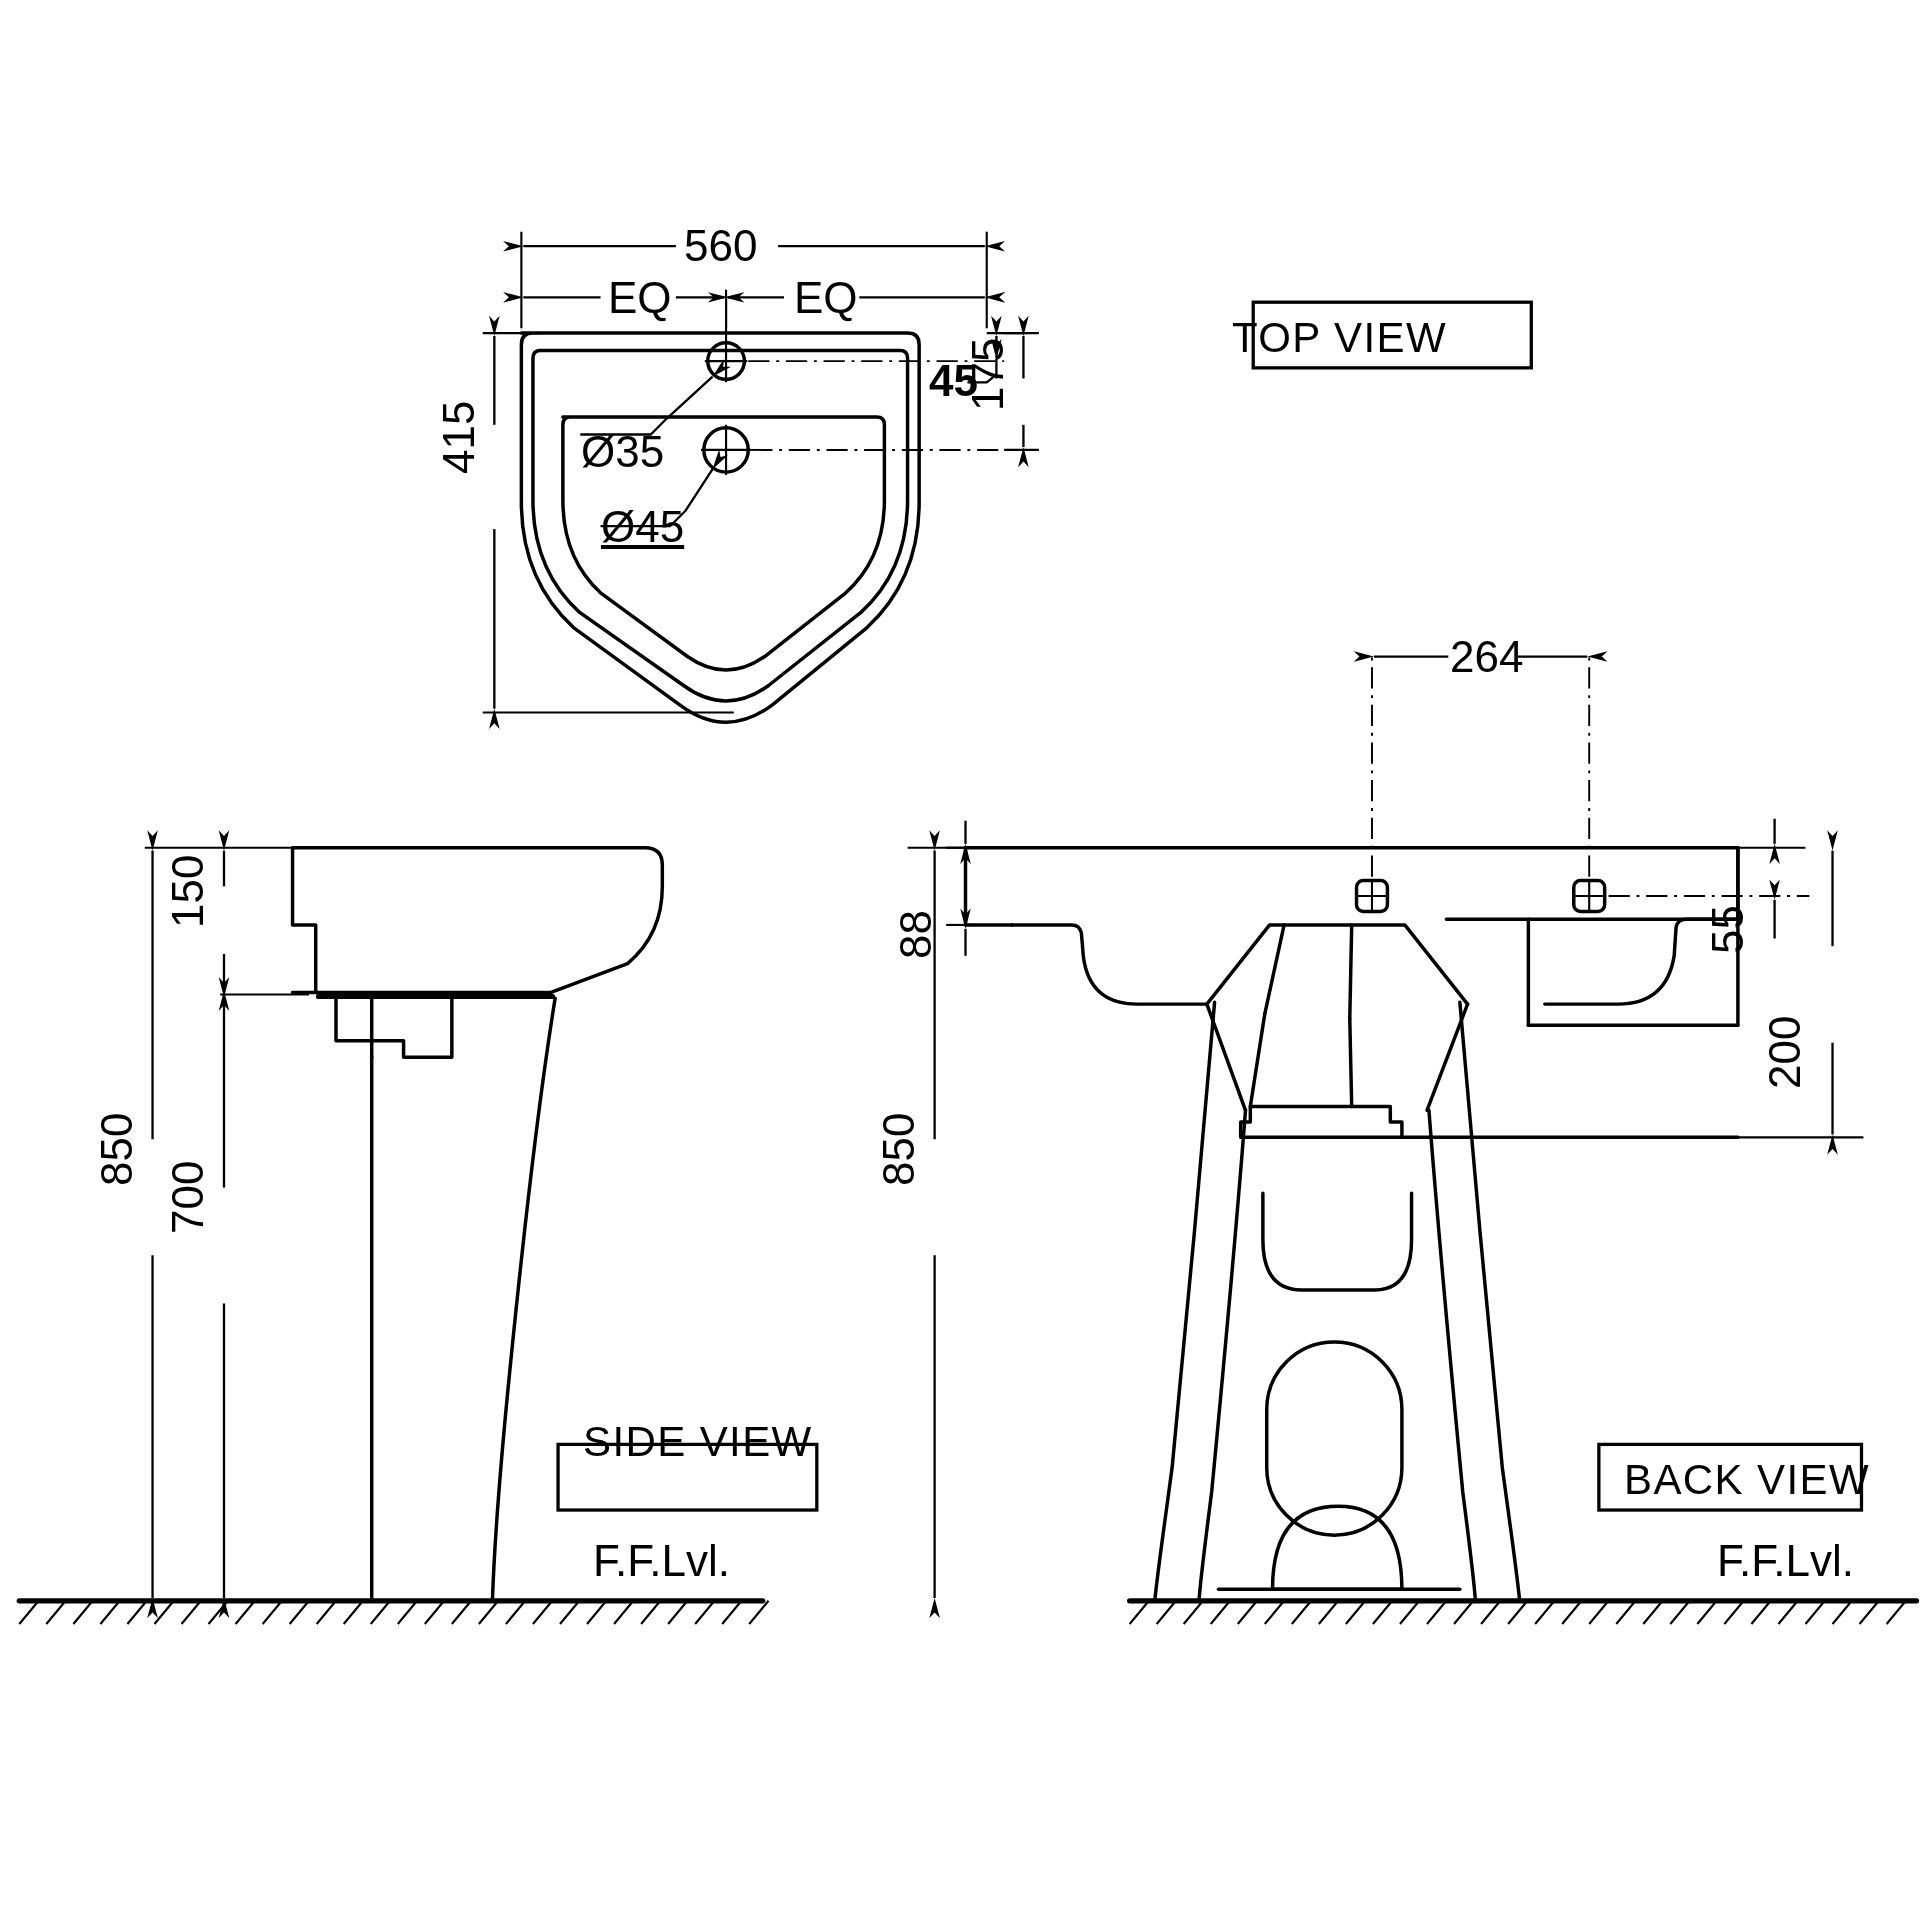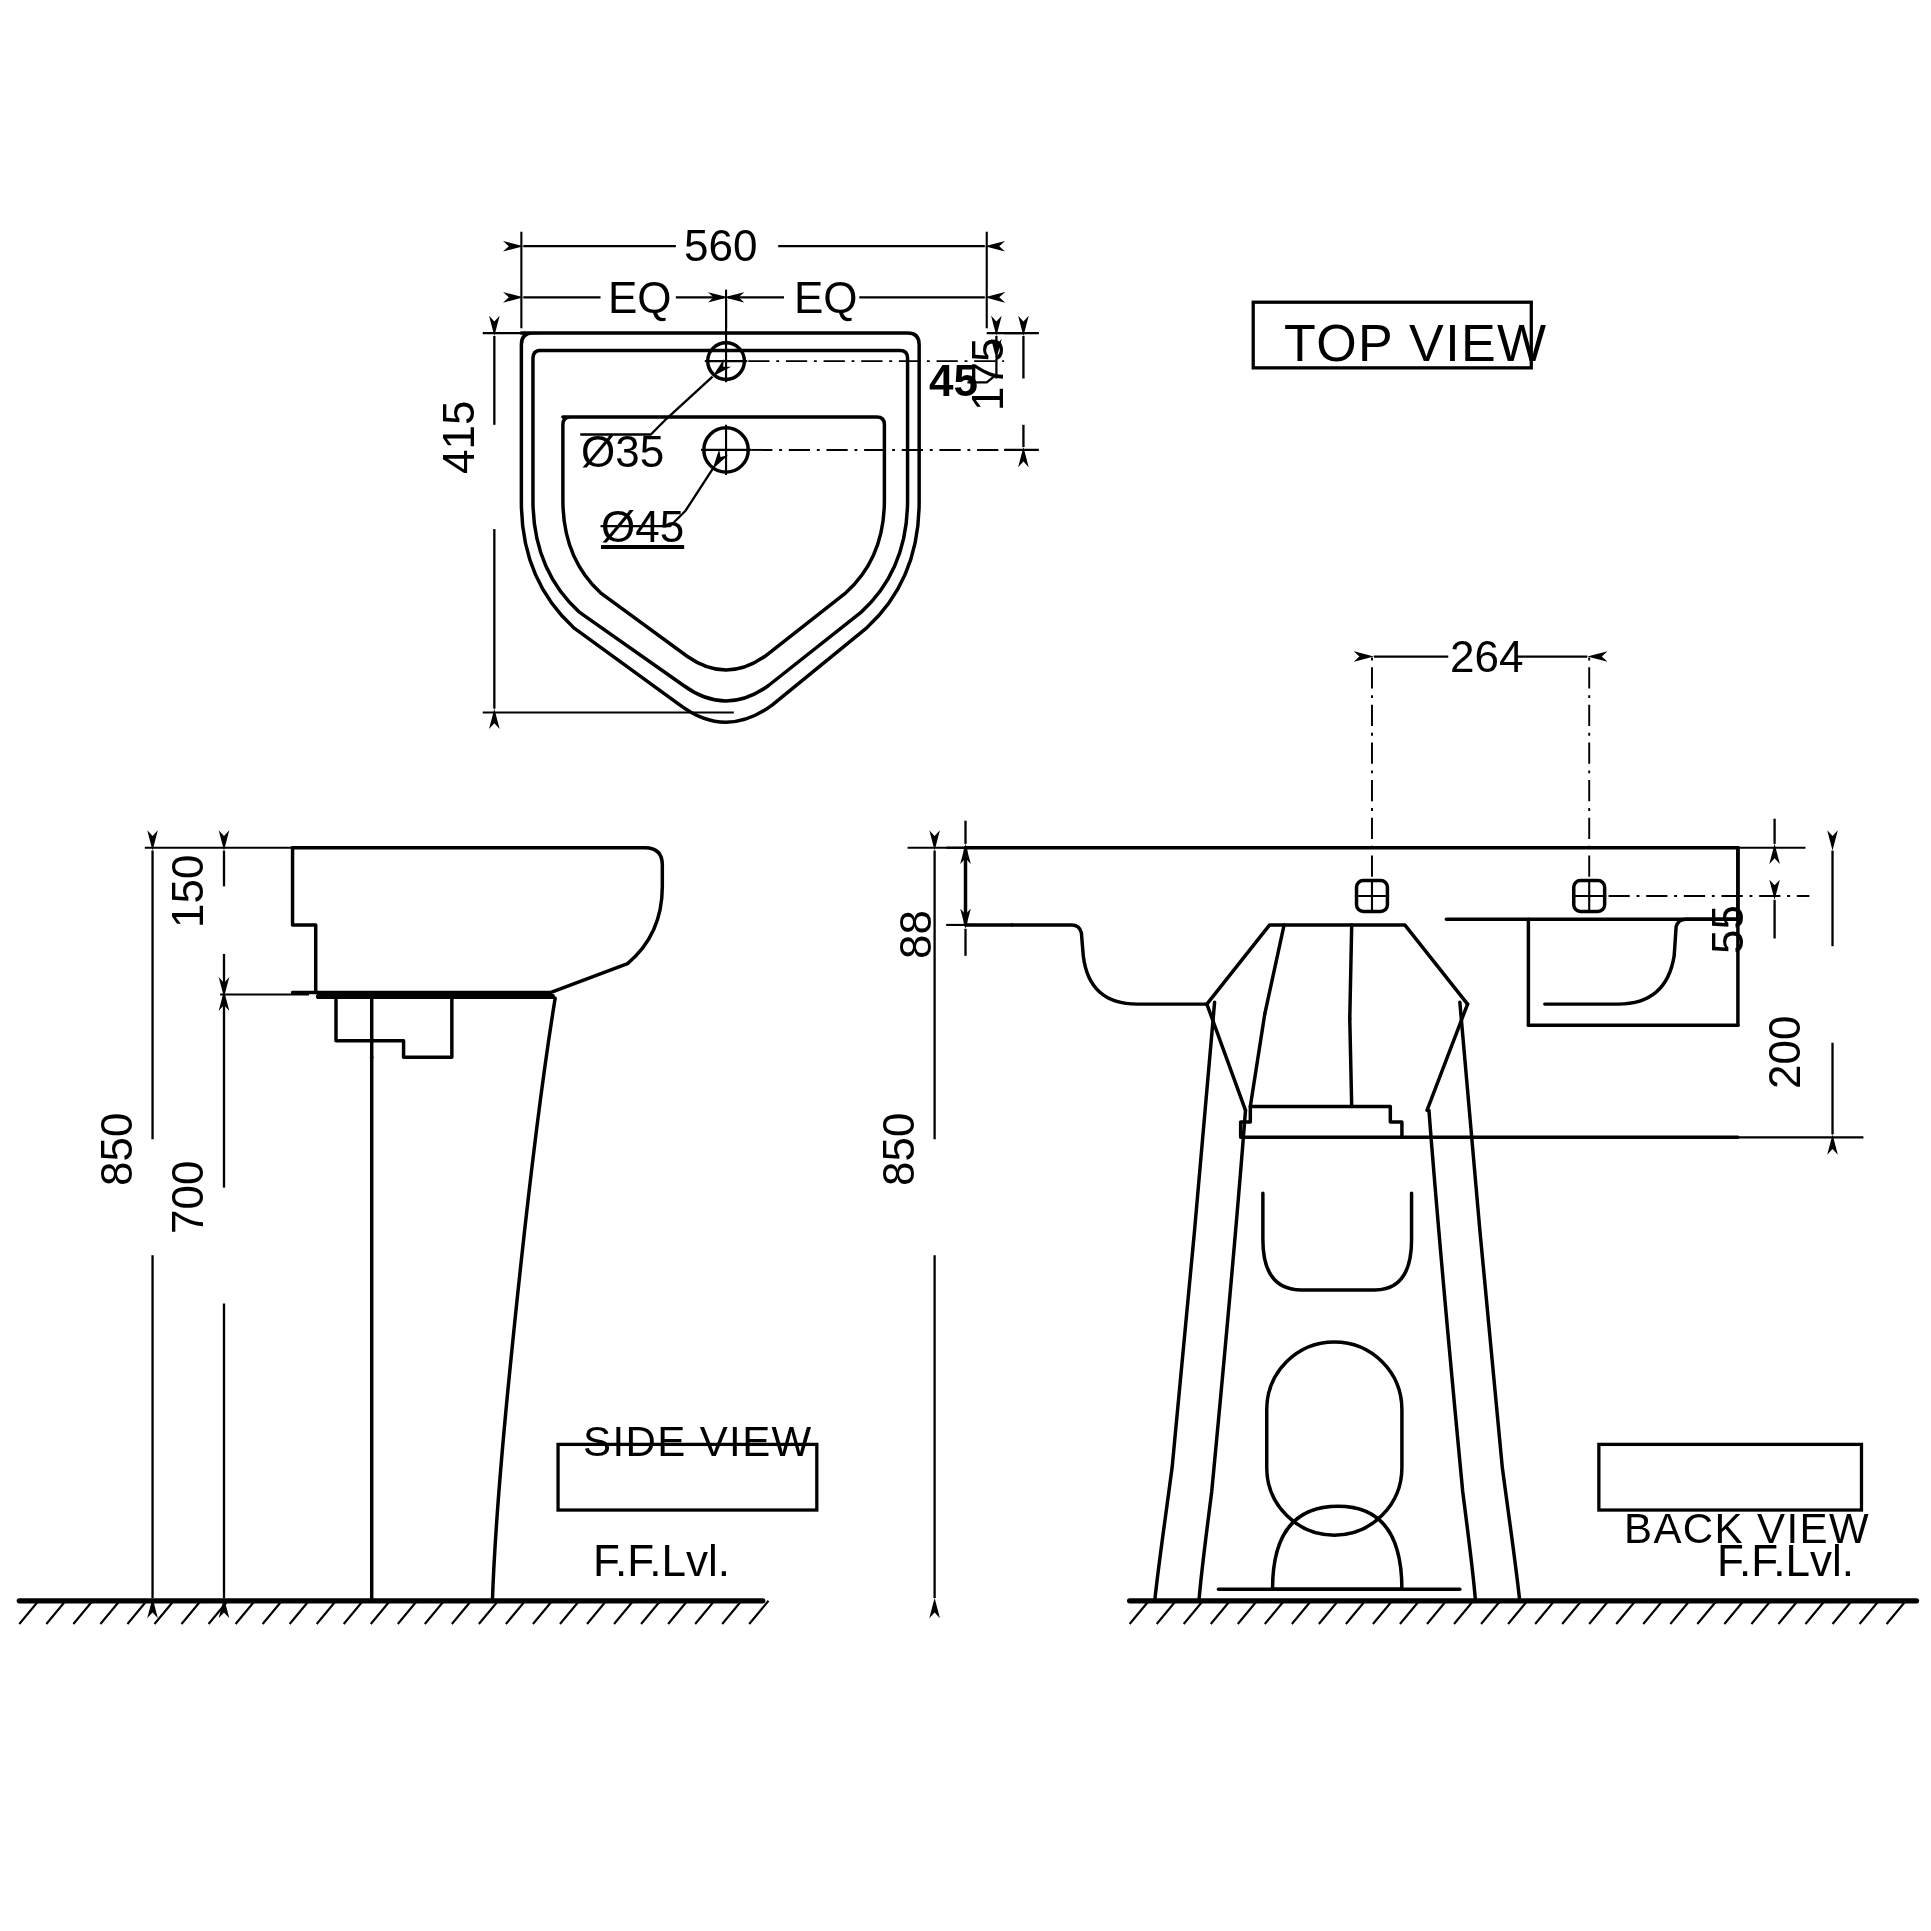--- a/index.html
+++ b/index.html
@@ -334,30 +334,30 @@
 
   <div class="lbl-abs" style="left:684px; top:224px; font-size:44px;">560</div>
   <div class="lbl-abs" style="left:608px; top:276px; font-size:44px;">EQ</div>
   <div class="lbl-abs" style="left:794px; top:276px; font-size:44px;">EQ</div>
   <div class="lbl-abs rot90" style="left:481px; top:430px; font-size:44px;">415</div>
   <div class="lbl-abs" style="left:929px; top:359px; font-size:44px;font-weight:bold;">45</div>
   <div class="lbl-abs rot90" style="left:1010px; top:367px; font-size:44px;">175</div>
   <div class="lbl-abs" style="left:581px; top:430px; font-size:44px;">Ø35</div>
   <div class="lbl-abs" style="left:601px; top:505px; font-size:44px;text-decoration:underline;">Ø45</div>
 
-  <div class="lbl-abs" style="left:1284px; top:317px; font-size:52px; letter-spacing:1.4px;">TOP VIEW</div>
+  <div class="lbl-abs" style="left:1232px; top:317px; font-size:42px; letter-spacing:1.4px;">TOP VIEW</div>
 
   <div class="lbl-abs rot90" style="left:210px; top:884px; font-size:44px;">150</div>
   <div class="lbl-abs rot90" style="left:139px; top:1142px; font-size:44px;">850</div>
   <div class="lbl-abs rot90" style="left:210px; top:1190px; font-size:44px;">700</div>
   <div class="lbl-abs" style="left:583px; top:1421px; font-size:42px; letter-spacing:1.4px;">SIDE VIEW</div>
   <div class="lbl-abs" style="left:593px; top:1539px; font-size:44px;">F.F.Lvl.</div>
 
   <div class="lbl-abs" style="left:1450px; top:635px; font-size:44px;">264</div>
   <div class="lbl-abs rot90" style="left:938px; top:915px; font-size:44px;">88</div>
   <div class="lbl-abs rot90" style="left:921px; top:1142px; font-size:44px;">850</div>
   <div class="lbl-abs rot90" style="left:1750px; top:910px; font-size:44px;">55</div>
   <div class="lbl-abs rot90" style="left:1807px; top:1045px; font-size:44px;">200</div>
-  <div class="lbl-abs" style="left:1624px; top:1508px; font-size:42px; letter-spacing:1.4px;">BACK VIEW</div>
+  <div class="lbl-abs" style="left:1624px; top:1459px; font-size:42px; letter-spacing:1.4px;">BACK VIEW</div>
   <div class="lbl-abs" style="left:1717px; top:1539px; font-size:44px;">F.F.Lvl.</div>
 
 </div>
 
 
 </body></html>

